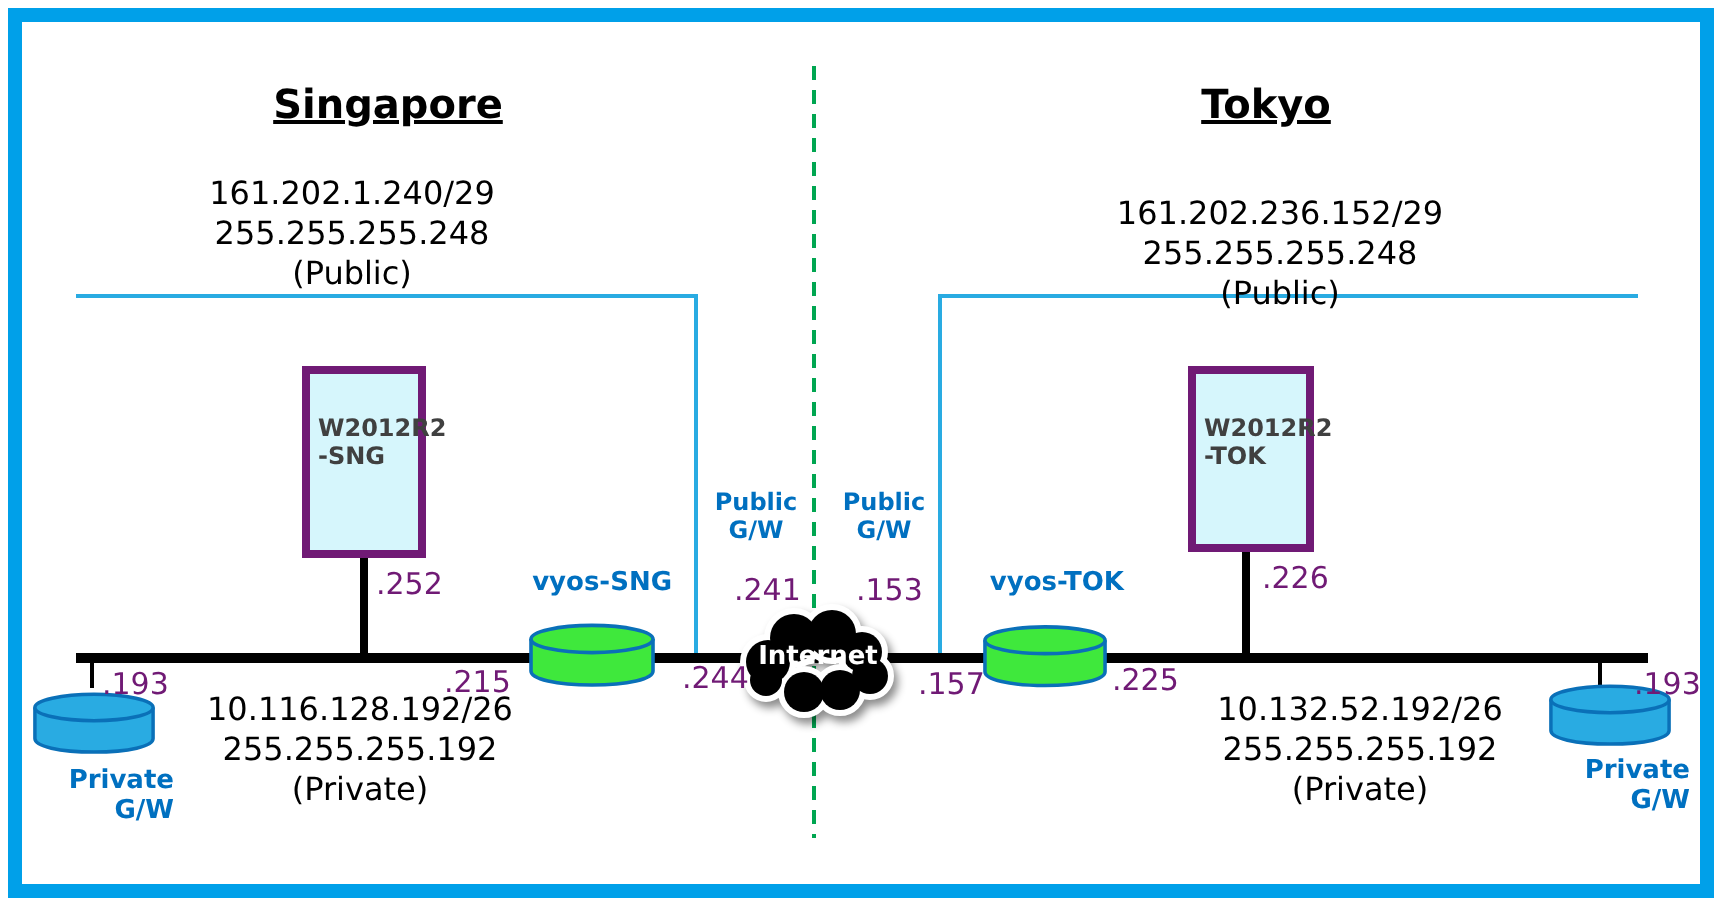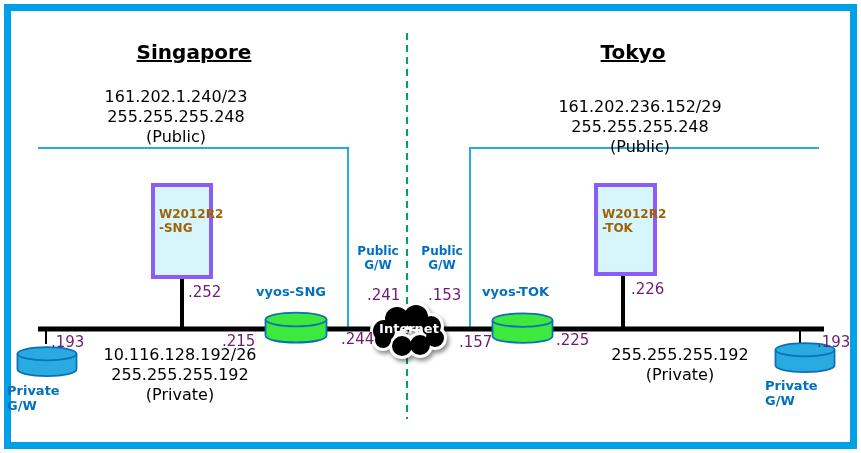--- a/index.html
+++ b/index.html
@@ -8,24 +8,24 @@
     font-family:"DejaVu Sans","Liberation Sans",sans-serif;color:#000;
   }
   .frame{position:absolute;left:4px;top:4px;right:4px;bottom:4px;border:7px solid #00A0E9;}
   .abs{position:absolute;}
   .preline{white-space:pre-line;}
   .site-title{font-size:20px;font-weight:bold;text-decoration:underline;width:200px;text-align:center;}
   .netblock{font-size:16px;line-height:20px;width:200px;text-align:center;}
   .num{font-size:15px;color:#701a75;}
   .bluelabel{color:#0070C0;font-weight:bold;}
   .gwlabel{font-size:12px;line-height:14px;width:48px;text-align:center;}
-  .devlabel{font-size:13px;width:80px;text-align:left;}
+  .devlabel{font-size:13px;width:80px;text-align:right;}
   .server-box{
-    box-sizing:border-box;border:4px solid #8b5cf6;background:#D6F6FC;
-    font-size:12px;line-height:14px;color:#a16207;font-weight:bold;
+    box-sizing:border-box;border:4px solid #701a75;background:#D6F6FC;
+    font-size:12px;line-height:14px;color:#404040;font-weight:bold;
     padding:20px 2px 0 4px;
   }
   .cloud-label{width:82px;text-align:center;color:#fff;font-weight:bold;font-size:13px;z-index:6;}
   svg.lines{position:absolute;left:0;top:0;z-index:1;}
   .lift{z-index:3;}
   .cyl{z-index:2;}
   .cloud-g{filter:drop-shadow(2px 3px 2px rgba(0,0,0,0.45));}
 </style>
 </head>
 <body>
@@ -70,21 +70,21 @@
         <circle cx="34" cy="46" r="10"></circle>
           <circle cx="15" cy="40" r="8"></circle>
       </g>
     </g>
   </svg>
 
   <div class="abs site-title lift" style="left:533px;top:40px;">Tokyo</div>
   <div class="abs site-title lift" style="left:94px;top:40px;">Singapore</div>
 
   <div class="abs netblock lift" style="left:76px;top:87px;">
-    <div>161.202.1.240/23</div>
+    <div>161.202.1.240/29</div>
     <div>255.255.255.248</div>
     <div>(Public)</div>
   </div>
   <div class="abs netblock lift" style="left:540px;top:97px;">
     <div>161.202.236.152/29</div>
     <div>255.255.255.248</div>
     <div>(Public)</div>
   </div>
 
   <div class="abs server-box preline lift" style="left:151px;top:183px;width:62px;height:96px;">W2012R2
@@ -123,20 +123,21 @@
   <div class="abs num lift" style="left:428px;top:286px;">.153</div>
 
   <div class="abs cloud-label" style="left:368px;top:321px;">Internet</div>
 
   <div class="abs netblock lift" style="left:80px;top:345px;">
     <div>10.116.128.192/26</div>
     <div>255.255.255.192</div>
     <div>(Private)</div>
   </div>
   <div class="abs netblock lift" style="left:580px;top:345px;">
+    <div>10.132.52.192/26</div>
     <div>255.255.255.192</div>
     <div>(Private)</div>
   </div>
 
   <div class="abs num lift" style="left:51px;top:333px;">.193</div>
   <div class="abs cyl" style="left:16px;top:346px;">
     <svg width="62" height="31" viewBox="0 0 64 32">
       <path d="M1.5,8 L1.5,24 C1.5,28 14,31 32,31 C50,31 62.5,28 62.5,24 L62.5,8" fill="#29ABE2" stroke="#0A70B8" stroke-width="1.8"></path>
       <ellipse cx="32" cy="8" rx="30.5" ry="6.8" fill="#29ABE2" stroke="#0A70B8" stroke-width="1.8"></ellipse>
     </svg>

